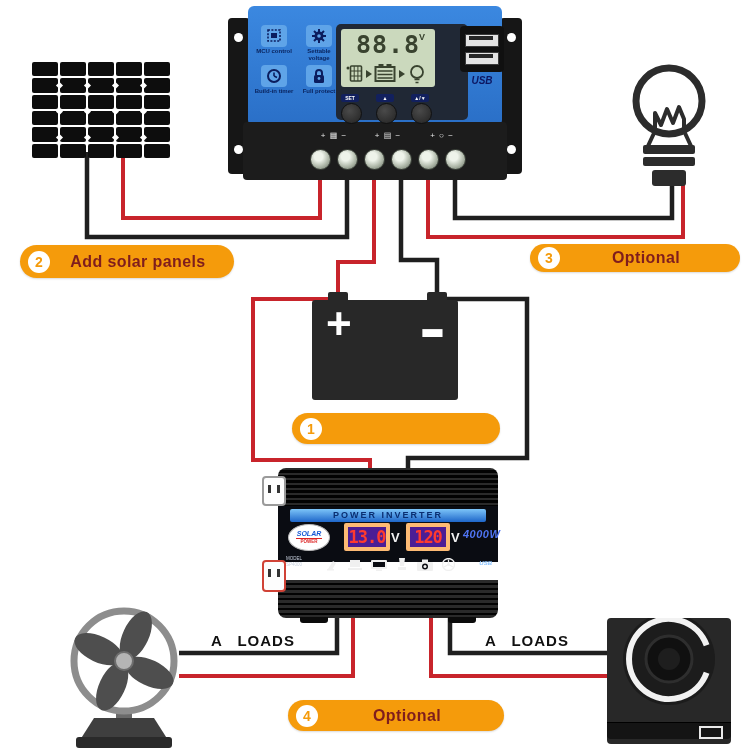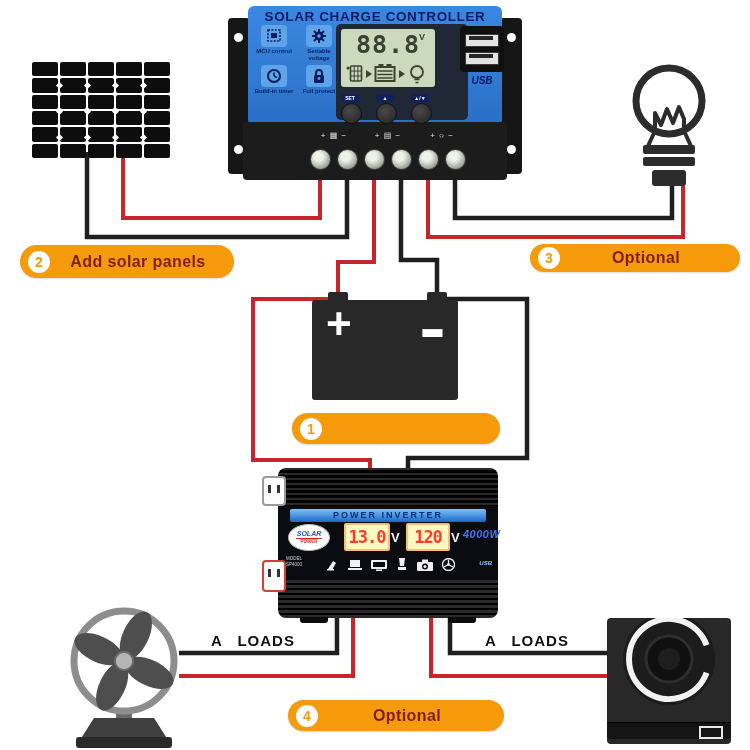--- a/index.html
+++ b/index.html
@@ -79,31 +79,31 @@
   #pill3{left:530px;top:244px;width:194px;height:28px;}
   #pill1{left:292px;top:413px;width:192px;height:31px;}
   #pill4{left:288px;top:700px;width:200px;height:31px;}
 
   
   #inverter{left:278px;top:468px;width:220px;height:154px;z-index:2;}
   .fins{position:absolute;left:0;width:220px;
         background:repeating-linear-gradient(180deg,#2a2a2a 0px,#2a2a2a 2.5px,#020202 2.5px,#020202 5px);}
   #fins-top{top:0;height:38px;border-radius:8px 8px 0 0;}
   #fins-bottom{top:112px;height:38px;border-radius:0 0 8px 8px;}
-  #inv-face{position:absolute;left:0;top:38px;width:220px;height:81px;background:#0a0c12;}
+  #inv-face{position:absolute;left:0;top:38px;width:220px;height:56px;background:#0a0c12;}
   #inv-banner{position:absolute;left:12px;top:3px;width:196px;height:13px;border-radius:2px;
               background:linear-gradient(180deg,#7cc4f8,#1e66c9);color:#0a2f72;font-size:9px;
               font-weight:800;letter-spacing:2px;text-align:center;line-height:13px;}
   #inv-logo{position:absolute;left:10px;top:18px;width:40px;height:25px;background:#fff;
             border:1px solid #b9b9b9;border-radius:50%;text-align:center;overflow:hidden;}
   #inv-logo .b1{display:block;font-size:7px;font-weight:800;font-style:italic;color:#1558d6;
                 line-height:1;margin-top:5px;}
   #inv-logo .b2{display:block;font-size:4.5px;font-weight:bold;color:#d22;line-height:1.3;
                 border-top:1px solid #d22;width:26px;margin:1px auto 0;}
-  .ddisp{position:absolute;top:17px;height:28px;background:#fef9c3;border:2px solid #fdba74;
+  .ddisp{position:absolute;top:17px;height:28px;background:#4c1d95;border:4px solid #fdba74;
          border-radius:2px;box-sizing:border-box;display:flex;align-items:center;justify-content:center;
          font-family:"DejaVu Sans Mono",monospace;font-weight:bold;color:#ff3a2e;font-size:17px;
          letter-spacing:-1px;}
   #disp-left{left:66px;width:46px;}
   #disp-right{left:128px;width:44px;}
   .dunit{position:absolute;top:24px;color:#f2f2f2;font-size:13px;font-weight:bold;}
   #unit-left{left:113px;}
   #unit-right{left:173px;}
   #inv-watt{position:absolute;left:185px;top:22px;color:#4f74f2;font-size:11px;font-weight:800;
             font-style:italic;letter-spacing:0.5px;}
@@ -224,21 +224,20 @@
     </div>
 
   <div class="bracket abs" style="left:228px;"></div>
   <div class="bracket abs" style="left:500px;"></div>
   <div class="hole abs" style="left:234px;top:33px;"></div>
   <div class="hole abs" style="left:234px;top:145px;"></div>
   <div class="hole abs" style="left:507px;top:33px;"></div>
   <div class="hole abs" style="left:507px;top:145px;"></div>
 
   <div id="ctl-body" class="abs"></div>
-  <div id="ctl-title" class="abs">SOLAR CHARGE CONTROLLER</div>
 
   <div id="ctl-features" class="abs">
     <div class="feature">
       <div class="tile">
         <svg width="18" height="16" viewBox="0 0 18 16">
             <rect x="3" y="2" width="12" height="11" fill="none" stroke="#0b1d5e" stroke-width="1.6" stroke-dasharray="2 1.4"></rect>
             <rect x="6" y="5" width="6" height="5" fill="#0b1d5e"></rect>
           </svg>
       </div>
       <div class="flabel">MCU control</div>

